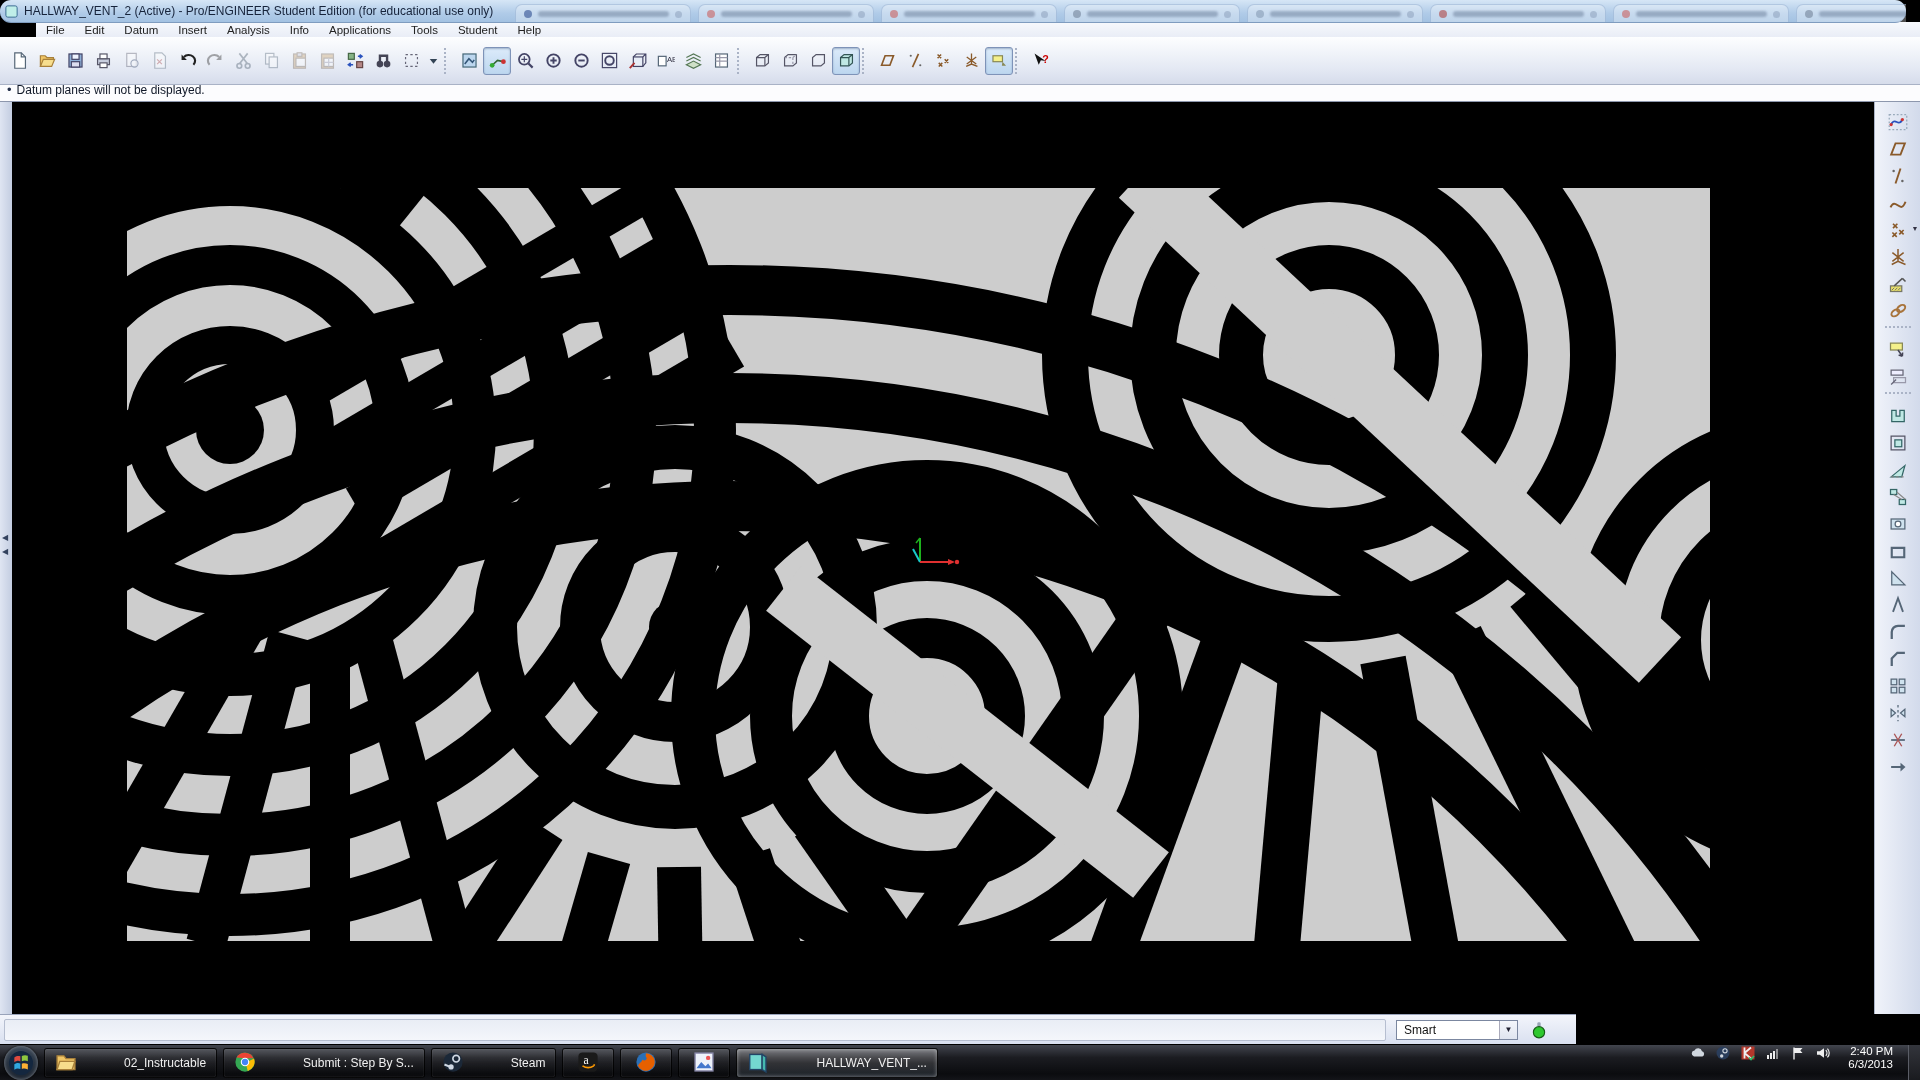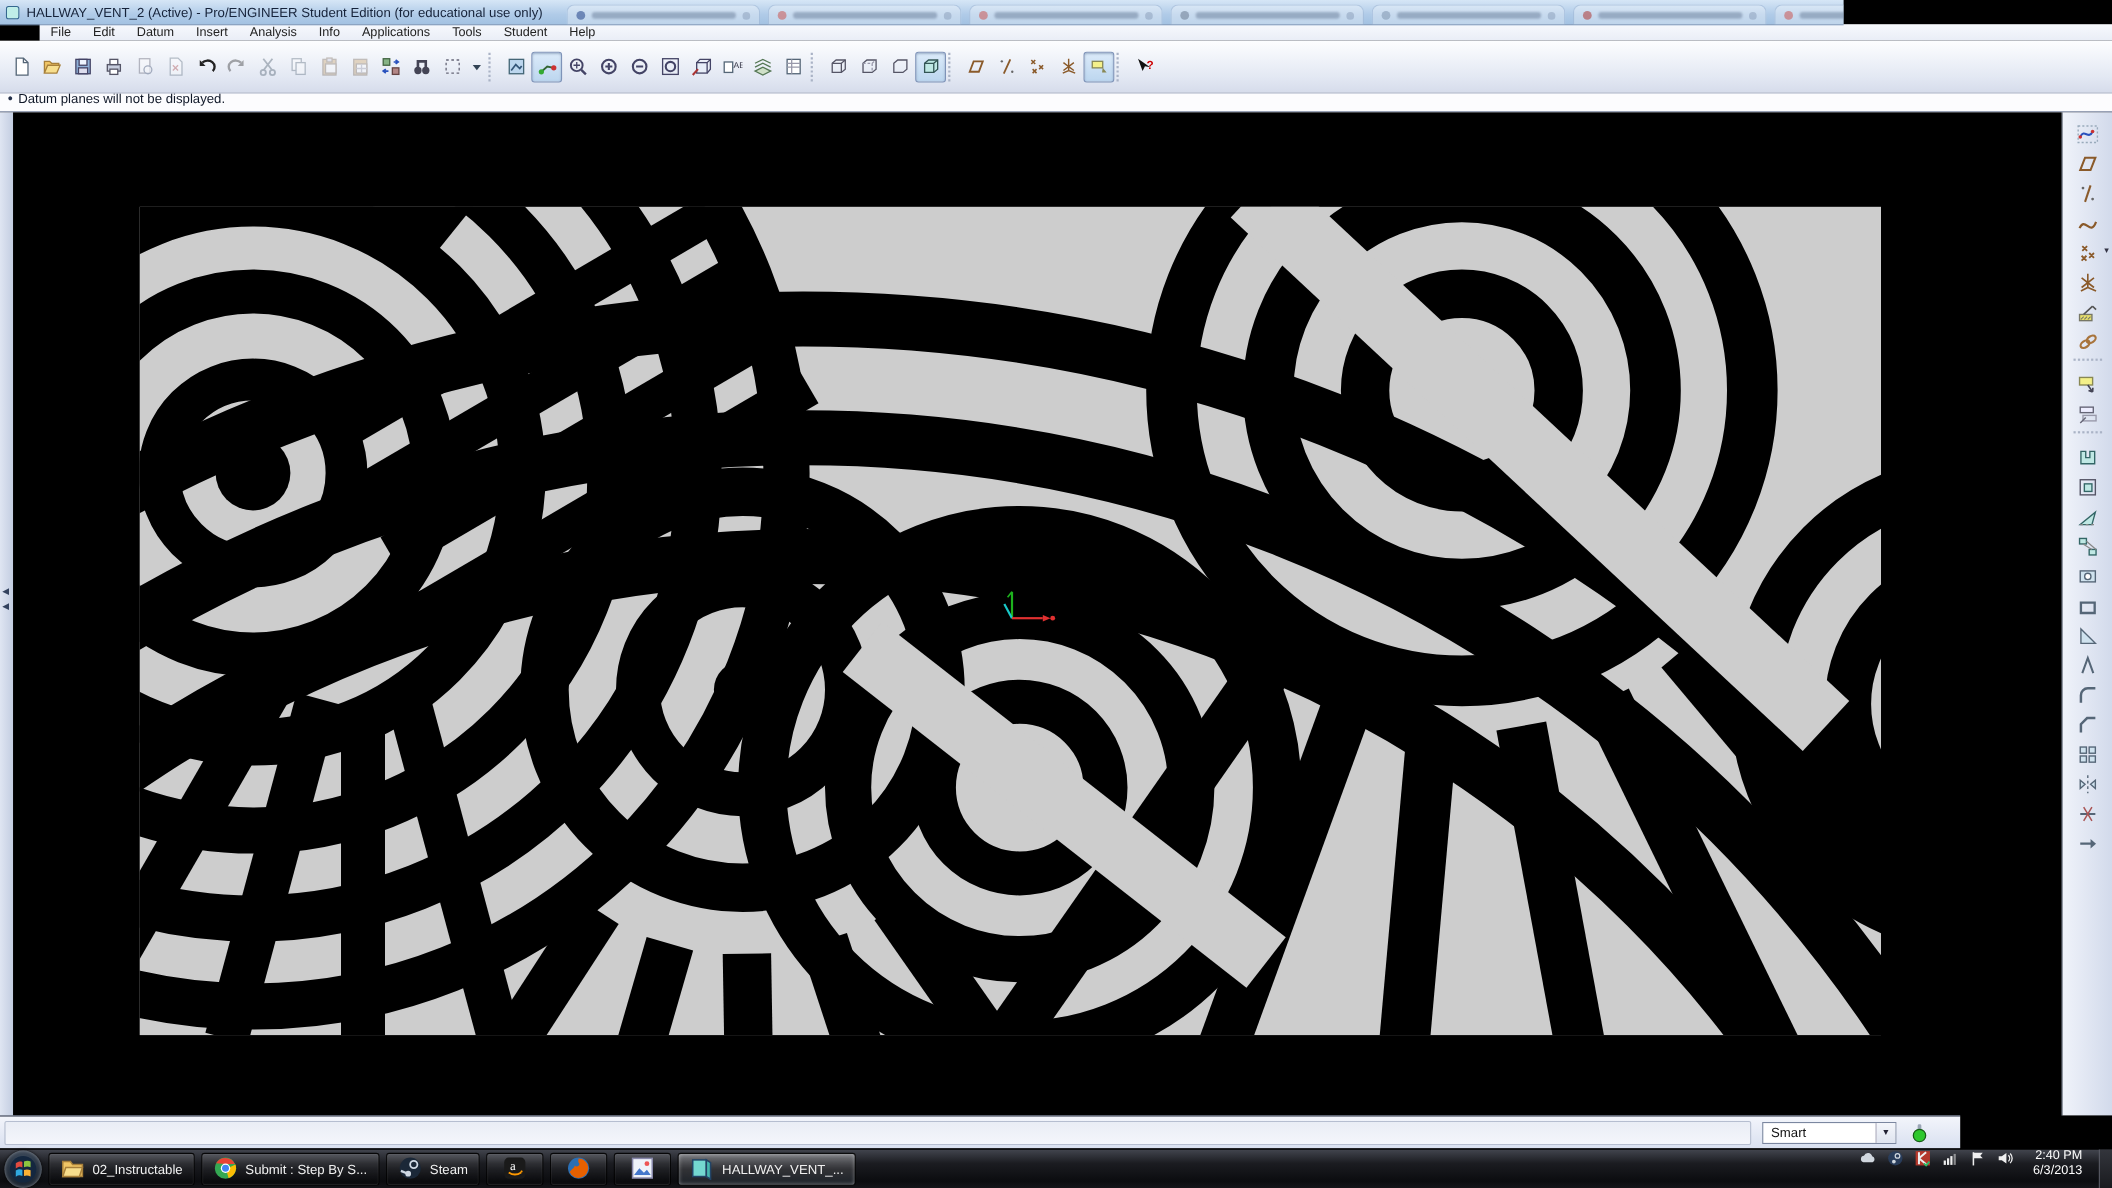--- a/index.html
+++ b/index.html
@@ -1,20 +1,20 @@
 <!DOCTYPE html>
 <html><head>
 <meta charset="utf-8">
 <style>
   html,body{margin:0;padding:0;background:#000;}
   body{width:1920px;height:1080px;position:relative;overflow:hidden;
        font-family:"Liberation Sans",sans-serif;-webkit-font-smoothing:antialiased;}
-  .titlebar{position:absolute;left:0;top:0;width:1676px;height:22px;
+  .titlebar{position:absolute;left:0;top:0;width:1906px;height:22px;
     background:linear-gradient(#d6e6f6,#b0cbe8 60%,#a3c2e2);border-bottom:1px solid #7f9cbf;
-    display:flex;align-items:center;font-size:12px;color:#16233a;z-index:30;}
+    display:flex;align-items:center;font-size:12px;color:#16233a;z-index:30;border-radius:11px;}
   .titlebar .appicon{margin:0 5px 0 4px;display:flex;}
   .ghosttabs{position:absolute;left:515px;top:1px;right:0;height:21px;display:flex;gap:7px;overflow:hidden;}
   .gtab{flex:0 0 158px;height:18px;margin-top:3px;border-radius:7px 7px 0 0;
     background:rgba(255,255,255,.30);border:1px solid rgba(130,160,200,.45);border-bottom:none;
     display:flex;align-items:center;padding:0 8px;gap:6px;filter:blur(.4px);}
   .gtab .fav{width:8px;height:8px;border-radius:50%;opacity:.65;}
   .gtab .txt{height:6px;border-radius:3px;background:rgba(80,100,130,.40);flex:1;filter:blur(1px);}
   .gtab .x{width:7px;height:7px;border-radius:50%;background:rgba(120,140,170,.4);}
   .menubar{position:absolute;left:0;top:22px;width:1920px;height:15px;background:linear-gradient(#f7f9fd,#e9edf6);
     display:flex;align-items:center;font-size:11.5px;color:#222;z-index:29;margin-left:36px;}
@@ -34,21 +34,21 @@
   .workarea{position:absolute;left:0;top:102px;width:1920px;height:912px;display:flex;}
   .sash{width:12px;background:linear-gradient(90deg,#dfe5f2,#c3cde1);position:relative;}
   .sash .arr{position:absolute;left:2px;font-size:8px;color:#33425e;line-height:8px;}
   .canvas{flex:1;position:relative;background:#000;}
   .canvas svg{position:absolute;left:0;top:0;}
   .rail{width:46px;background:linear-gradient(90deg,#f0f3fa,#d2daeb);border-left:1px solid #aab3c6;
     display:flex;flex-direction:column;align-items:center;padding-top:6px;box-sizing:border-box;}
   .rbtn{width:28px;height:27px;display:flex;align-items:center;justify-content:center;position:relative;}
   .rbtn .dd{position:absolute;right:-7px;top:9px;font-size:7px;color:#334;}
   .rsep{width:26px;height:6px;border-top:2px dotted #aab3c6;margin:2px 0;}
-  .statusbar{position:absolute;left:0;top:1014px;width:1782px;height:30px;
+  .statusbar{position:absolute;left:0;top:1014px;width:1576px;height:30px;
     background:linear-gradient(#f3f5fb,#d9e0f0);border-top:1px solid #99a3ba;box-sizing:border-box;
     display:flex;align-items:center;z-index:26;}
   .statusfield{flex:1;height:20px;margin:0 10px 0 4px;border:1px solid #b6bed0;border-radius:2px;
     background:linear-gradient(#e9edf5,#f4f6fb);}
   .combo{width:122px;height:20px;background:#fff;border:1px solid #7b87a0;display:flex;align-items:center;
     font-size:12px;color:#111;padding-left:7px;box-sizing:border-box;margin-right:12px;}
   .combo .arrowbox{margin-left:auto;width:17px;height:18px;display:flex;align-items:center;justify-content:center;
     background:linear-gradient(#f4f6fb,#dfe4ef);border-left:1px solid #aab;font-size:8px;color:#223;}
   .statuslight{margin-right:28px;display:flex;}
   .taskbar{position:absolute;left:0;top:1044px;width:1920px;height:36px;
@@ -58,21 +58,21 @@
     background:radial-gradient(circle at 50% 35%,#4a5a6e,#17202c 70%);
     box-shadow:inset 0 0 4px rgba(255,255,255,.5),0 0 3px rgba(0,0,0,.8);
     display:flex;align-items:center;justify-content:center;}
   .tkbtn{height:28px;margin-right:6px;border-radius:3px;display:flex;align-items:center;gap:7px;
     padding:0 10px;background:linear-gradient(rgba(255,255,255,.16),rgba(255,255,255,.04) 50%,rgba(0,0,0,.25));
     border:1px solid rgba(0,0,0,.85);box-shadow:inset 0 0 1px rgba(255,255,255,.35);
     color:#f0f0f0;font-size:12px;white-space:nowrap;}
   .tkbtn.iconic{padding:0 14px;}
   .tkbtn.active{background:linear-gradient(rgba(255,255,255,.34),rgba(255,255,255,.12) 50%,rgba(90,110,130,.25));
     box-shadow:inset 0 0 4px rgba(255,255,255,.45);}
-  .tkbtn .lbl{max-width:118px;overflow:hidden;text-overflow:ellipsis;}
+  .tkbtn .lbl{max-width:118px;overflow:hidden;text-overflow:ellipsis;margin-left:40px;}
   .tray{margin-left:auto;display:flex;align-items:flex-start;gap:9px;height:36px;}
   .trayicon{display:flex;opacity:.92;}
   .clock{color:#fff;font-size:11.5px;text-align:right;line-height:13px;margin:0 6px 0 8px;}
   .sliver{width:11px;height:36px;border-left:1px solid #5a5d66;background:linear-gradient(#33353c,#191a1e);}
 </style>
 </head>
 <body>
 
 <div class="titlebar">
   <span class="appicon">

